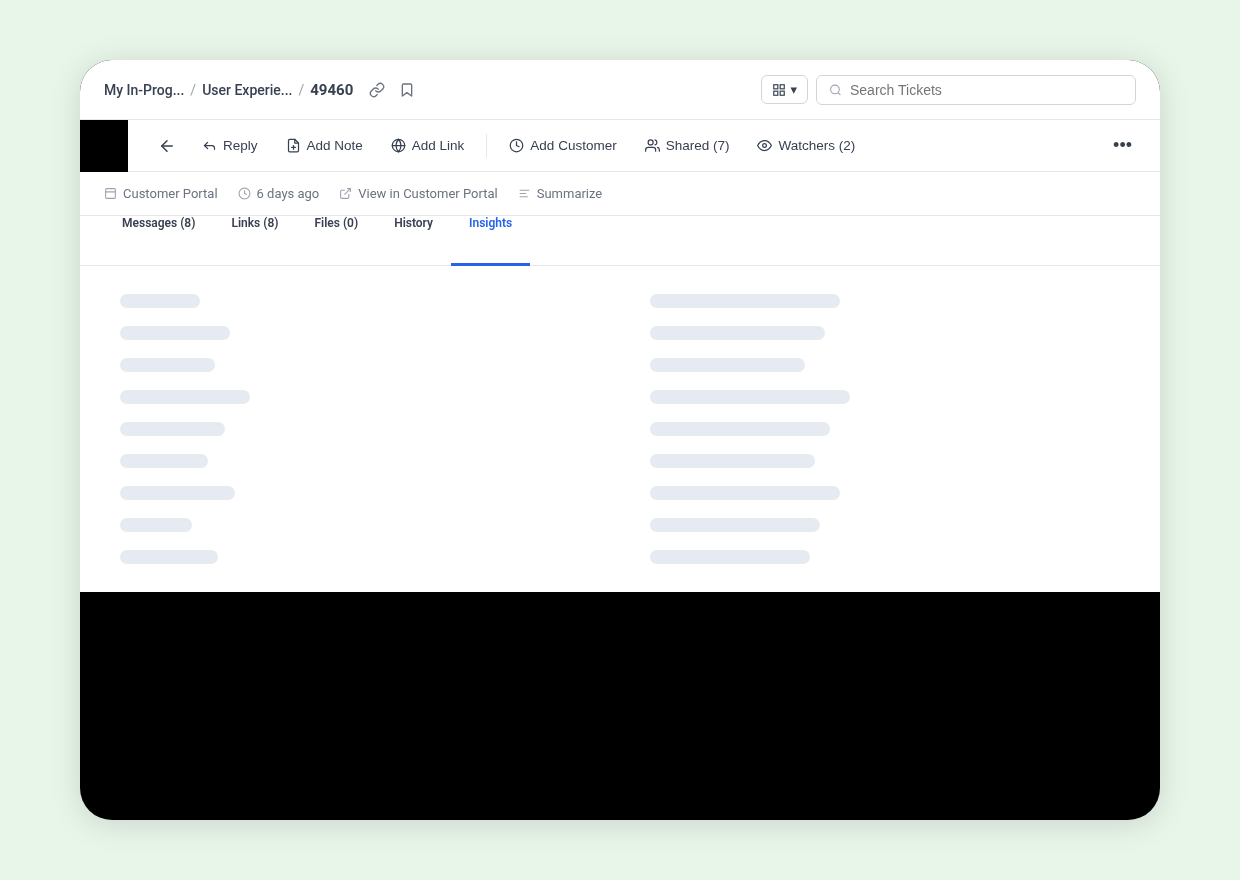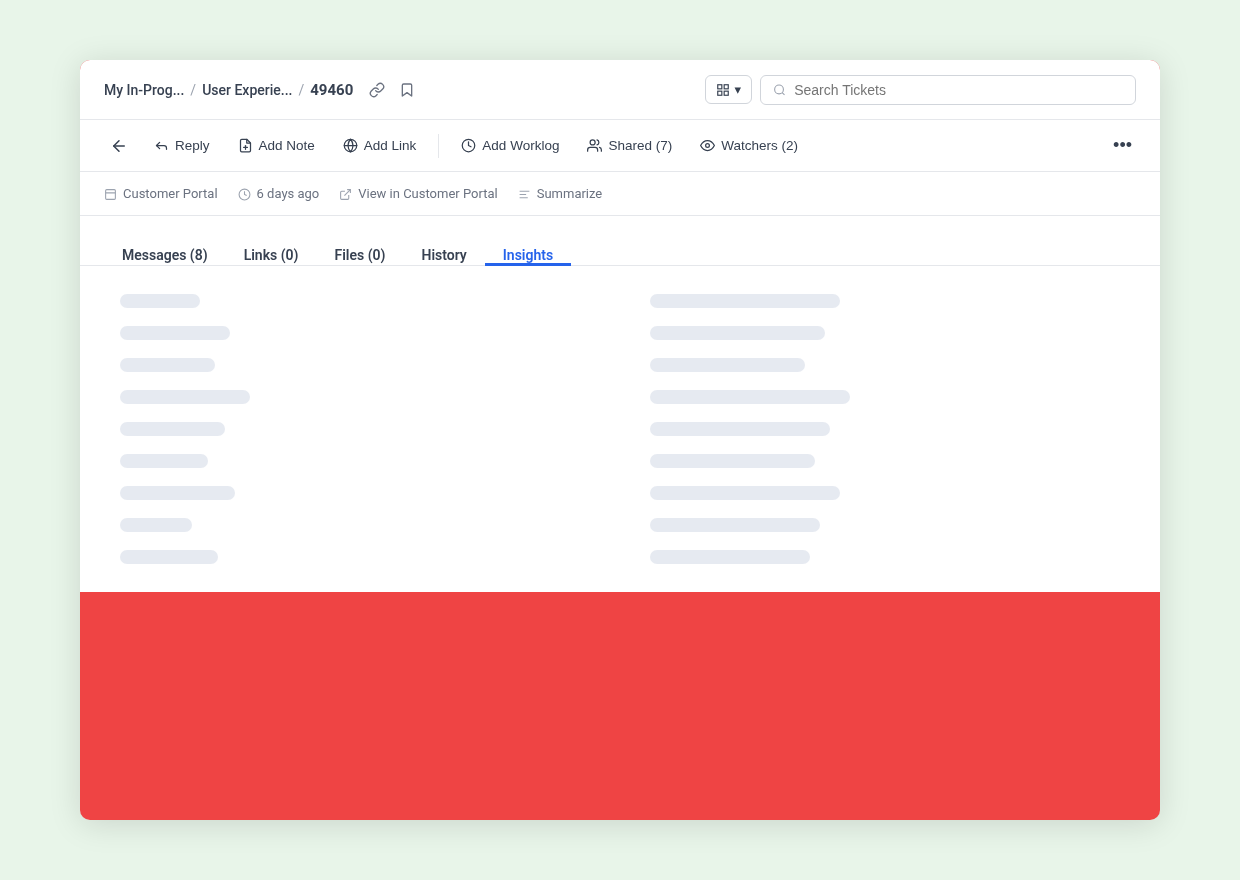--- a/index.html
+++ b/index.html
@@ -6,22 +6,22 @@
     body {
       background: #e8f5e9;
       width: 1240px;
       height: 880px;
       display: flex;
       align-items: center;
       justify-content: center;
       font-family: -apple-system, BlinkMacSystemFont, 'Segoe UI', Roboto, sans-serif;
     }
     .browser-window {
-      background: #ef4444;
-      border-radius: 10px;
+      background: #000000;
+      border-radius: 32px;
       box-shadow: 0 4px 32px rgba(0,0,0,0.13);
       width: 1080px;
       min-height: 760px;
       overflow: hidden;
       position: relative;
     }
     
     .header-bar {
       display: flex;
       align-items: center;
@@ -73,21 +73,21 @@
       align-items: center;
       gap: 8px;
     }
     .search-box {
       display: flex;
       align-items: center;
       border: 1px solid #d1d5db;
       border-radius: 6px;
       padding: 6px 12px;
       gap: 8px;
-      width: 376px;
+      width: 320px;
       background: #fff;
     }
     .search-box input {
       border: none;
       outline: none;
       font-size: 14px;
       color: #9ca3af;
       width: 100%;
       background: transparent;
     }
@@ -105,20 +105,21 @@
     }
     
     .toolbar {
       display: flex;
       align-items: center;
       padding: 0 20px;
       height: 52px;
       border-bottom: 1px solid #e5e7eb;
       gap: 4px;
       background: #fff;
+      margin-left: 48px;
     }
     .toolbar-btn {
       display: flex;
       align-items: center;
       gap: 6px;
       padding: 6px 12px;
       border-radius: 6px;
       border: none;
       background: none;
       cursor: pointer;
@@ -154,43 +155,43 @@
       display: flex;
       align-items: center;
       padding: 0 24px;
       height: 44px;
       border-bottom: 1px solid #e5e7eb;
       gap: 20px;
       background: #fff;
     }
     .sub-bar-item {
       display: flex;
-      align-items: flex-end;
+      align-items: center;
       gap: 6px;
       font-size: 13px;
       color: #6b7280;
       cursor: pointer;
     }
     .sub-bar-item svg { color: #9ca3af; }
     
     .tabs-bar {
       display: flex;
       align-items: center;
       padding: 0 24px;
       height: 50px;
       border-bottom: 1px solid #e5e7eb;
       gap: 0;
       background: #fff;
     }
     .tab {
       padding: 0 18px;
       height: 50px;
       display: flex;
-      align-items: flex-end;
-      font-size: 14px;
+      align-items: flex-start;
+      font-size: 12px;
       font-weight: 600;
       color: #374151;
       cursor: pointer;
       border-bottom: 3px solid transparent;
       white-space: nowrap;
     }
     .tab.active {
       color: #2563eb;
       border-bottom: 3px solid #2563eb;
     }
@@ -312,21 +313,21 @@
           <path d="M12 2a15.3 15.3 0 0 1 4 10 15.3 15.3 0 0 1-4 10 15.3 15.3 0 0 1-4-10 15.3 15.3 0 0 1 4-10z"></path>
         </svg>
       <span>Add Link</span>
     </button>
     <div class="toolbar-sep"></div>
     <button class="toolbar-btn">
       <svg width="15" height="15" viewBox="0 0 24 24" fill="none" stroke="currentColor" stroke-width="2" stroke-linecap="round" stroke-linejoin="round">
           <circle cx="12" cy="12" r="10"></circle>
           <polyline points="12 6 12 12 16 14"></polyline>
         </svg>
-      <span>Add Worklog</span>
+      <span>Add Customer</span>
     </button>
     <button class="toolbar-btn">
       <svg width="15" height="15" viewBox="0 0 24 24" fill="none" stroke="currentColor" stroke-width="2" stroke-linecap="round" stroke-linejoin="round">
           <path d="M17 21v-2a4 4 0 0 0-4-4H5a4 4 0 0 0-4 4v2"></path>
           <circle cx="9" cy="7" r="4"></circle>
           <path d="M23 21v-2a4 4 0 0 0-3-3.87"></path>
           <path d="M16 3.13a4 4 0 0 1 0 7.75"></path>
         </svg>
       <span>Shared (7)</span>
     </button>
@@ -373,21 +374,21 @@
         </svg>
       <span>Summarize</span>
     </div>
   </div>
 
   <div class="tabs-bar">
     <div class="tab">
       <span>Messages (8)</span>
     </div>
     <div class="tab">
-      <span>Links (0)</span>
+      <span>Links (8)</span>
     </div>
     <div class="tab">
       <span>Files (0)</span>
     </div>
     <div class="tab">
       <span>History</span>
     </div>
     <div class="tab active">
       <span>Insights</span>
     </div>

